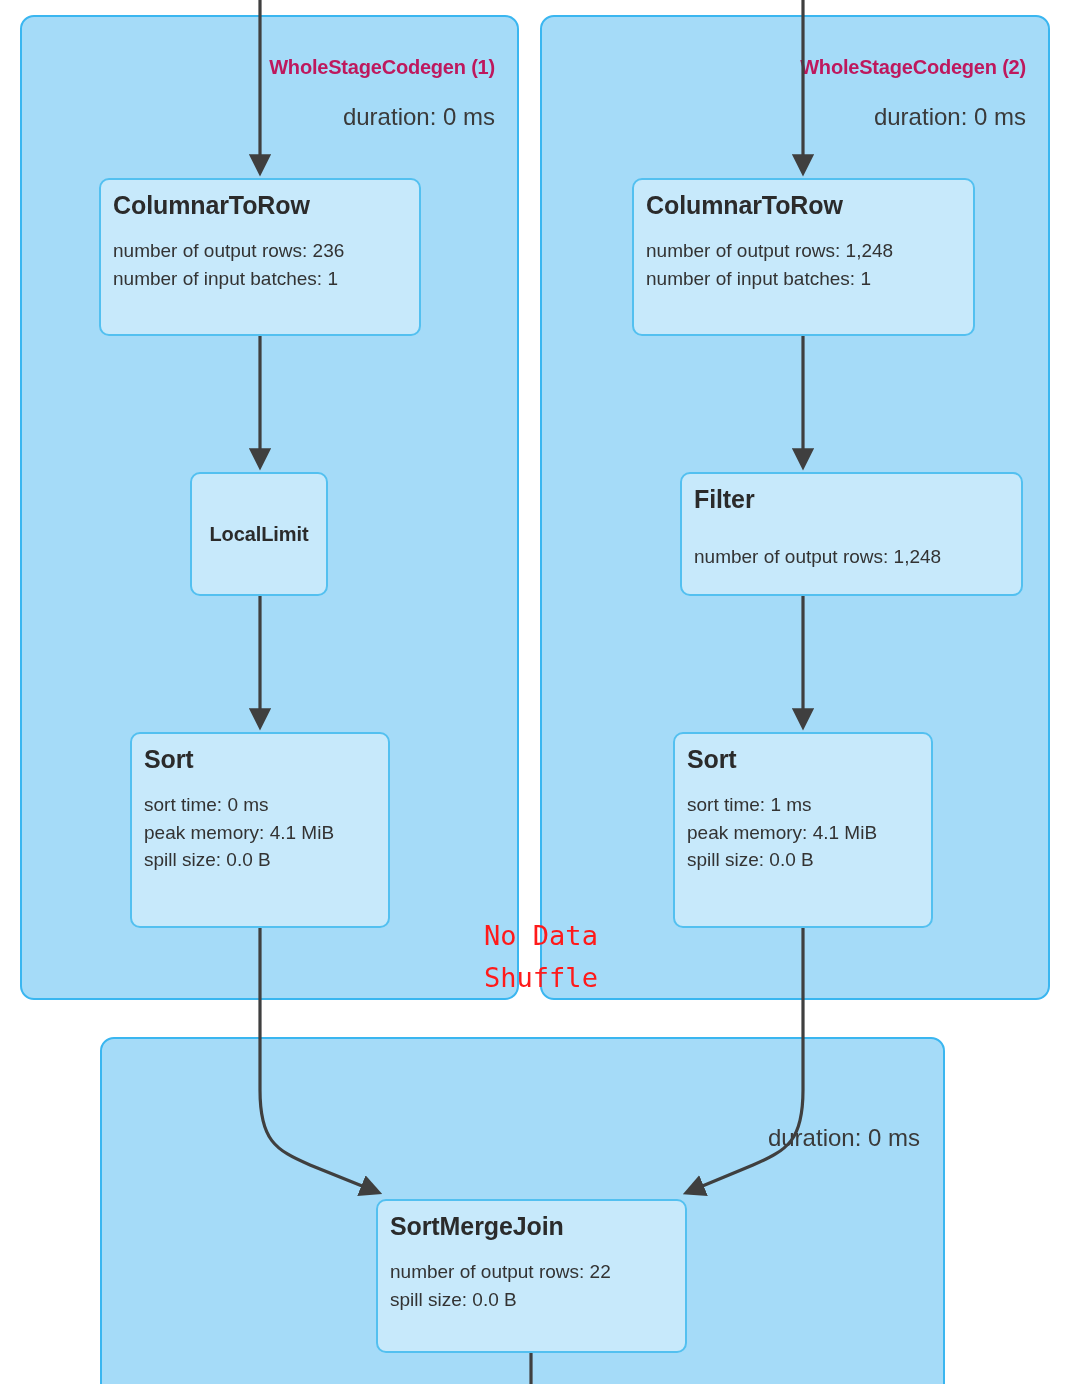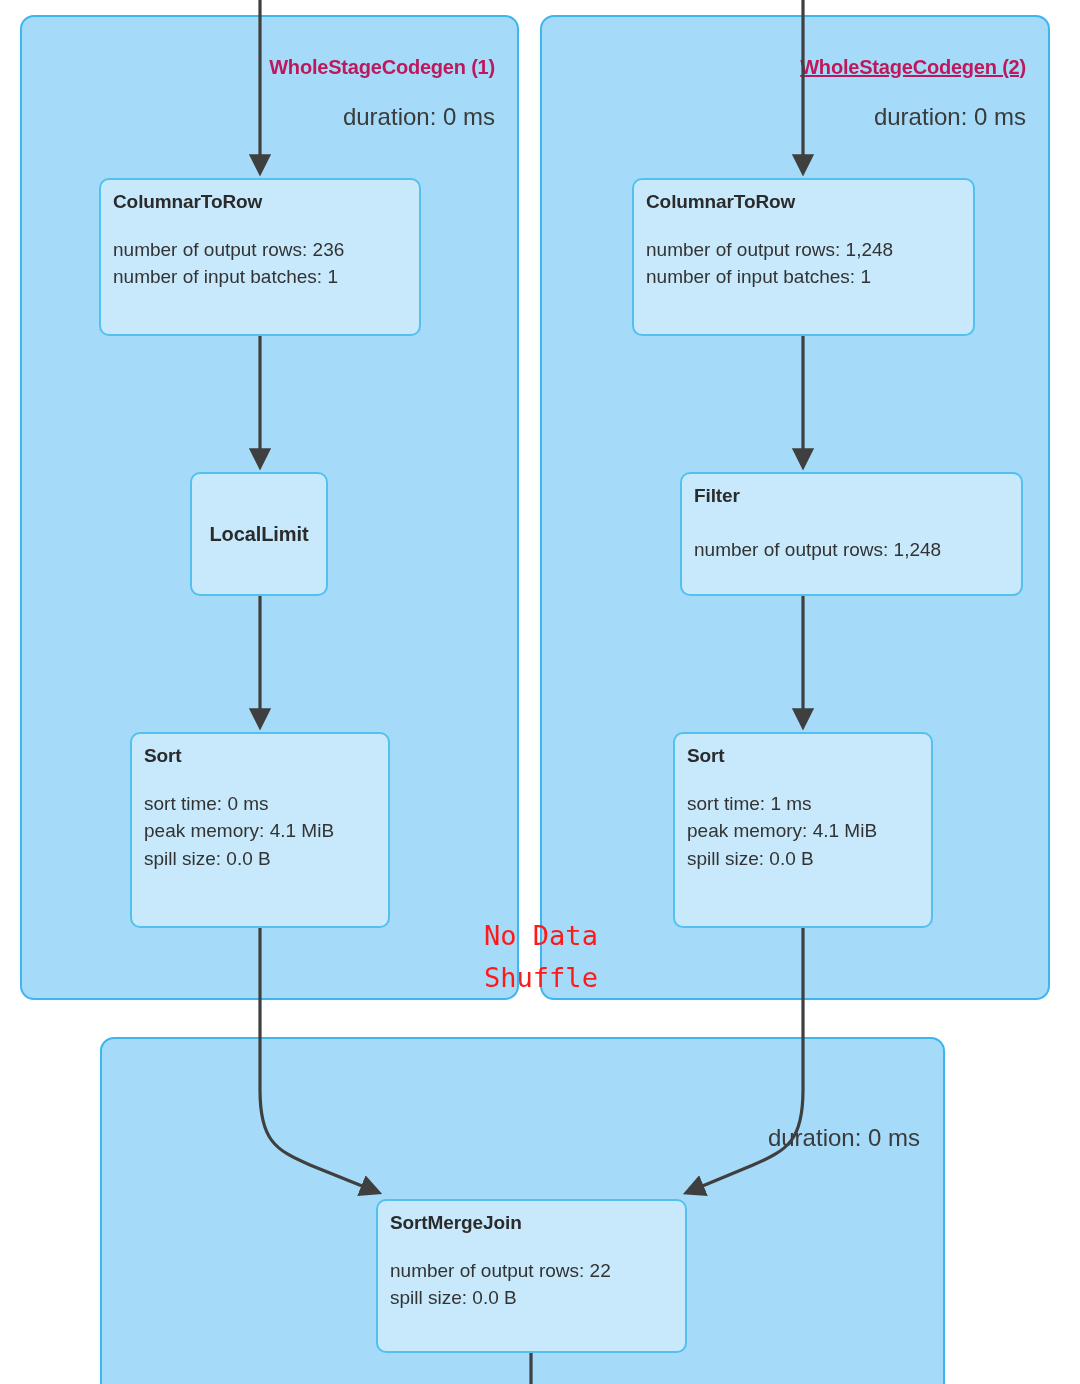--- a/index.html
+++ b/index.html
@@ -49,28 +49,28 @@
   .node {
     position: absolute;
     background: #c7e9fb;
     border: 2px solid #53c0f0;
     border-radius: 10px;
     box-sizing: border-box;
     padding: 10px 12px;
   }
   .node-title {
     font-weight: bold;
-    font-size: 19px;
+    font-size: 25px;
     color: #2b2b2b;
     line-height: 1.25;
     letter-spacing: -0.1px;
     white-space: nowrap;
   }
   .node-metrics {
-    margin-top: 22px;
+    margin-top: 16px;
   }
   .metric {
     font-size: 19px;
     color: #333333;
     line-height: 1.45;
     white-space: nowrap;
   }
   .node.centered {
     display: flex;
     align-items: center;
@@ -110,21 +110,21 @@
 
   <div class="stage" style="left:20px; top:15px; width:499px; height:985px;"></div>
 
   <div class="stage" style="left:540px; top:15px; width:510px; height:985px;"></div>
 
   <div class="stage" style="left:100px; top:1037px; width:845px; height:400px;"></div>
 
   <div class="stage-title" style="left:20px; top:56px; width:475px; text-align:right;">WholeStageCodegen (1)</div>
   <div class="stage-duration" style="left:20px; top:103px; width:475px; text-align:right;">duration: 0 ms</div>
 
-  <div class="stage-title" style="left:540px; top:56px; width:486px; text-align:right;text-decoration:underline;">WholeStageCodegen (2)</div>
+  <div class="stage-title" style="left:540px; top:56px; width:486px; text-align:right;">WholeStageCodegen (2)</div>
   <div class="stage-duration" style="left:540px; top:103px; width:486px; text-align:right;">duration: 0 ms</div>
 
   <div class="stage-duration" style="left:100px; top:1124px; width:820px; text-align:right;">duration: 0 ms</div>
 
   <svg id="edges" viewBox="0 0 1080 1384" xmlns="http://www.w3.org/2000/svg">
     <defs>
       <marker id="arrow" viewBox="0 0 12 12" refX="9" refY="6" markerWidth="7" markerHeight="7" orient="auto-start-reverse">
         <path d="M 0 0 L 12 6 L 0 12 z" fill="#3f3f3f"></path>
       </marker>
     </defs>

